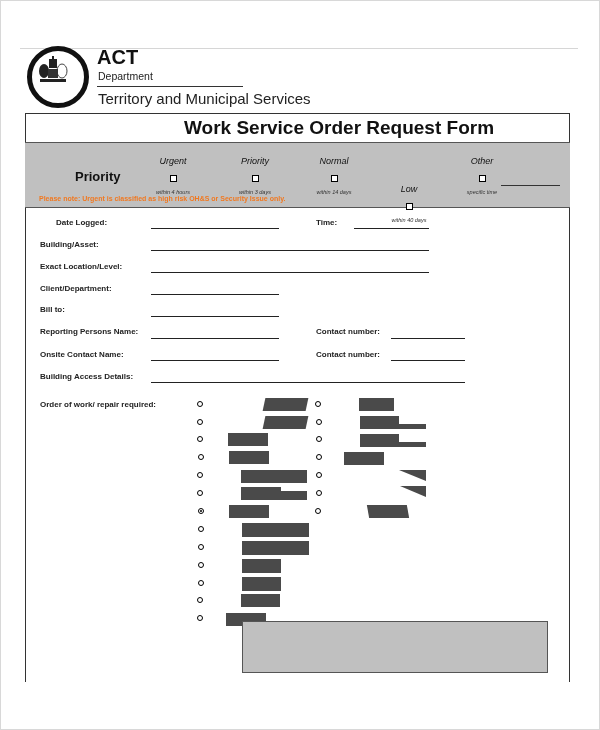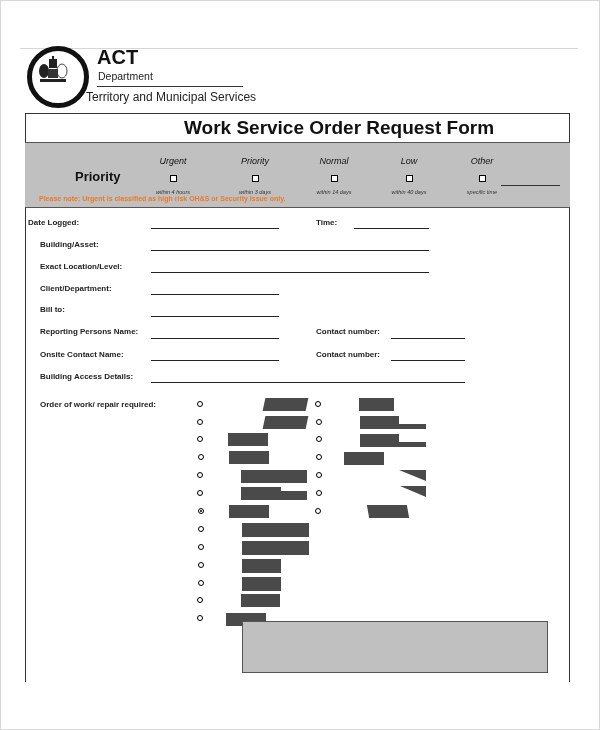--- a/index.html
+++ b/index.html
@@ -15,21 +15,21 @@
 
   
   .logo-seal {
     position: absolute; left: 27px; top: 46px; width: 52px; height: 52px;
     border: 5px solid #111; border-radius: 50%; background: #fff;
   }
   .logo-seal svg { position: absolute; left: 4px; top: 4px; }
   .logo-act { position: absolute; left: 97px; top: 40px; font-size: 20px; font-weight: bold; letter-spacing: 0px; color: #111; line-height: 34px; }
   .logo-gov { position: absolute; left: 98px; top: 70px; font-size: 10.5px; color: #222; }
   .logo-rule { position: absolute; left: 97px; top: 86px; width: 146px; height: 1px; background: #333; }
-  .logo-tams { position: absolute; left: 86px; top: 90px; font-size: 12px; color: #222; }
+  .logo-tams { position: absolute; left: 98px; top: 90px; font-size: 15px; color: #222; }
 
   
   .form-frame {
     position: absolute; left: 25px; top: 113px; width: 543px; height: 568px;
     border-left: 1px solid #333; border-right: 1px solid #333; border-top: 1px solid #333;
   }
   .form-title {
     position: absolute; left: 25px; top: 113px; width: 544px; height: 29px;
     text-align: center; font-size: 19px; font-weight: bold; color: #111; line-height: 30px; margin-left: 42px;
   }
@@ -95,34 +95,34 @@
 <div class="prio-opt" style="left:215px;">
   <span class="prio-name">Priority</span>
   <span class="prio-box"></span>
   <span class="prio-sub">within 3 days</span>
 </div>
 <div class="prio-opt" style="left:294px;">
   <span class="prio-name">Normal</span>
   <span class="prio-box"></span>
   <span class="prio-sub">within 14 days</span>
 </div>
-<div class="prio-opt" style="left:369px;">
+<div class="prio-opt" style="left:369px;margin-top:28px;">
   <span class="prio-name">Low</span>
   <span class="prio-box"></span>
   <span class="prio-sub">within 40 days</span>
 </div>
 <div class="prio-opt" style="left:442px;">
   <span class="prio-name">Other</span>
   <span class="prio-box"></span>
   <span class="prio-sub">specific time</span>
 </div>
 <div class="other-line"></div>
 <div class="prio-note">Please note: Urgent is classified as high risk OH&amp;S or Security Issue only.</div>
 
-<div class="field-label" style="left:28px; top:218px;">Date Logged:</div>
+<div class="field-label" style="left:56px; top:218px;">Date Logged:</div>
 <div class="field-line" style="left:151px; top:228px; width:128px;"></div>
 <div class="field-label" style="left:316px; top:218px;">Time:</div>
 <div class="field-line" style="left:354px; top:228px; width:75px;"></div>
 
 <div class="field-label" style="left:40px; top:240px;">Building/Asset:</div>
 <div class="field-line" style="left:151px; top:250px; width:278px;"></div>
 
 <div class="field-label" style="left:40px; top:262px;">Exact Location/Level:</div>
 <div class="field-line" style="left:151px; top:272px; width:278px;"></div>
 

